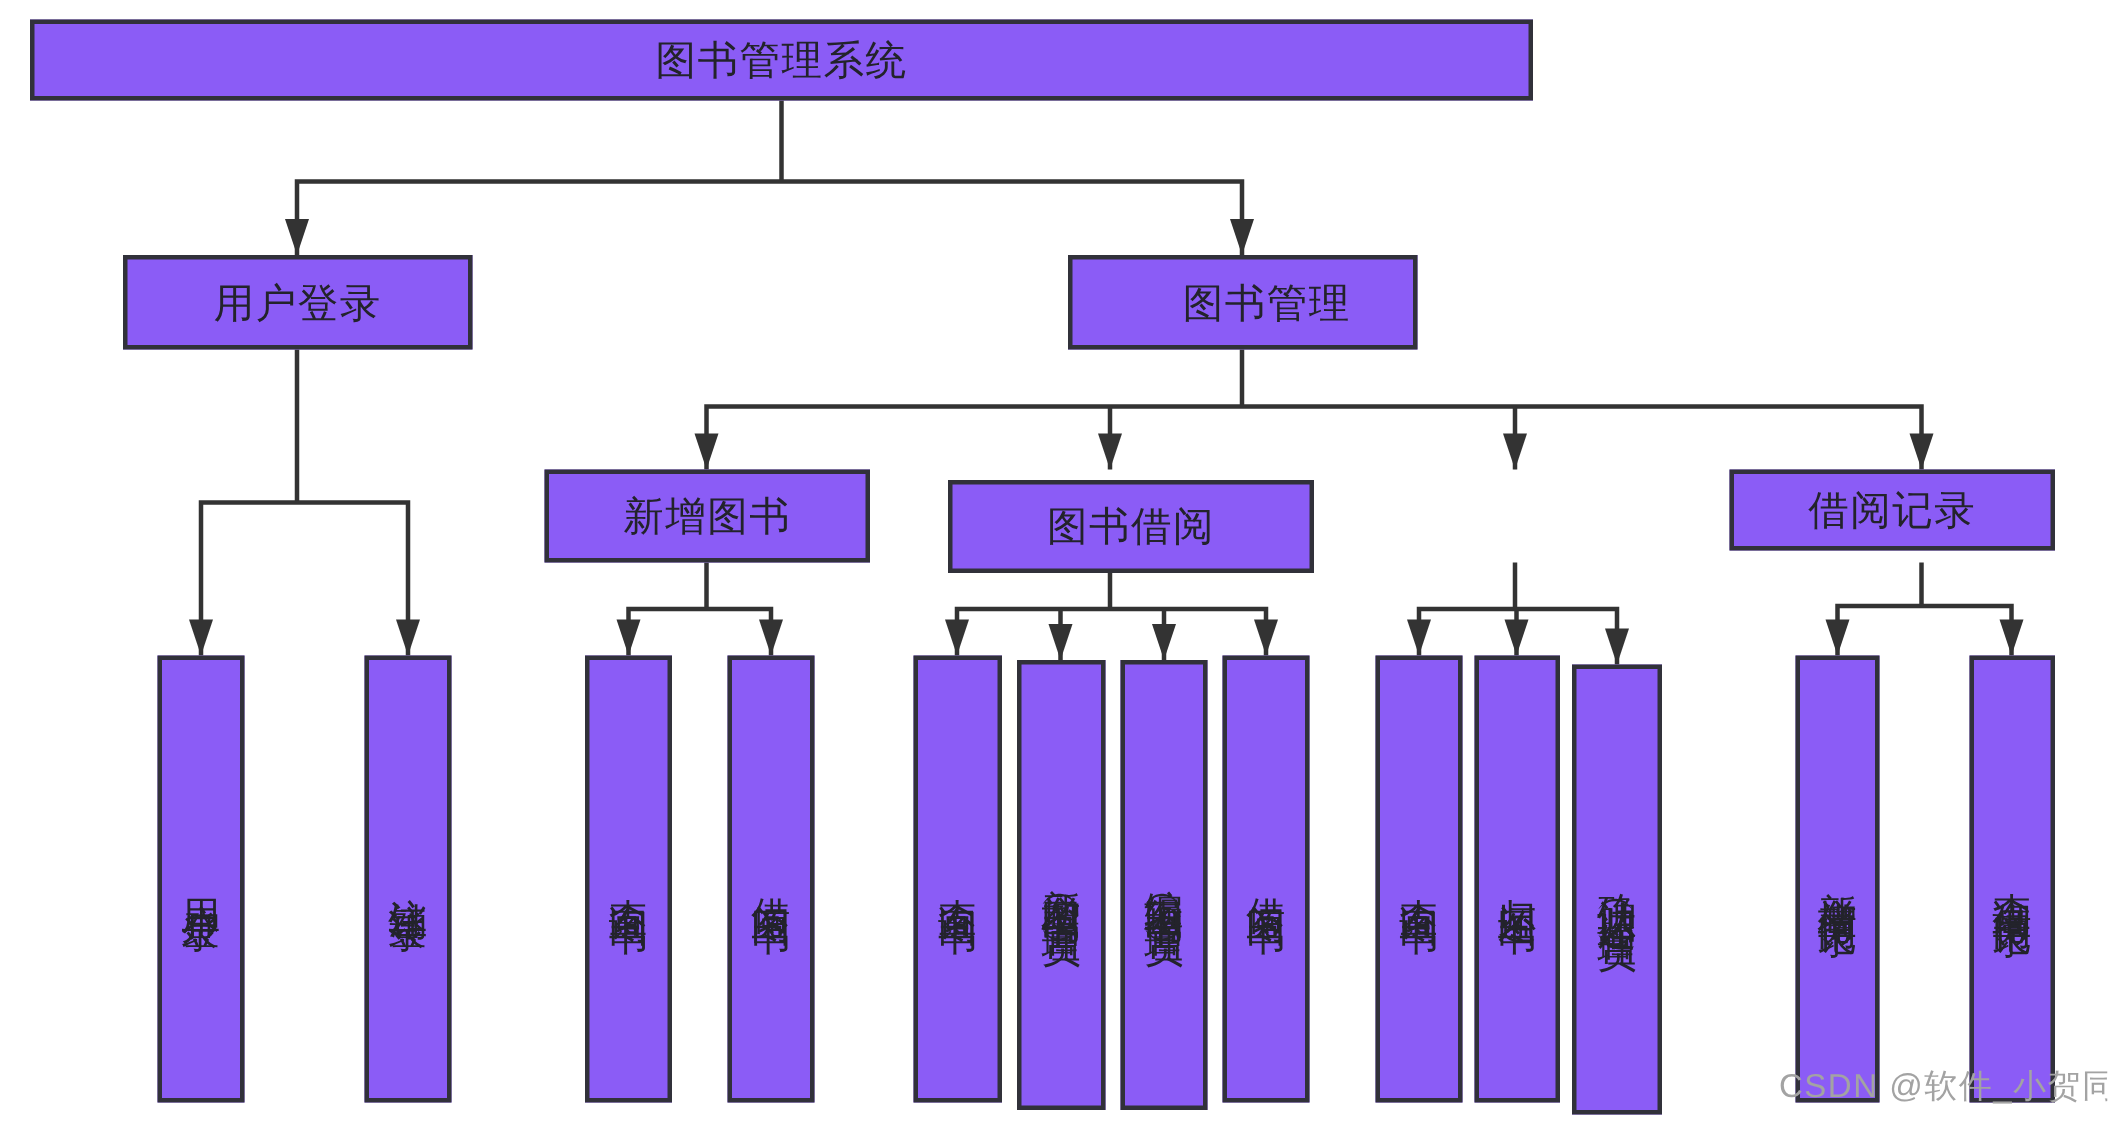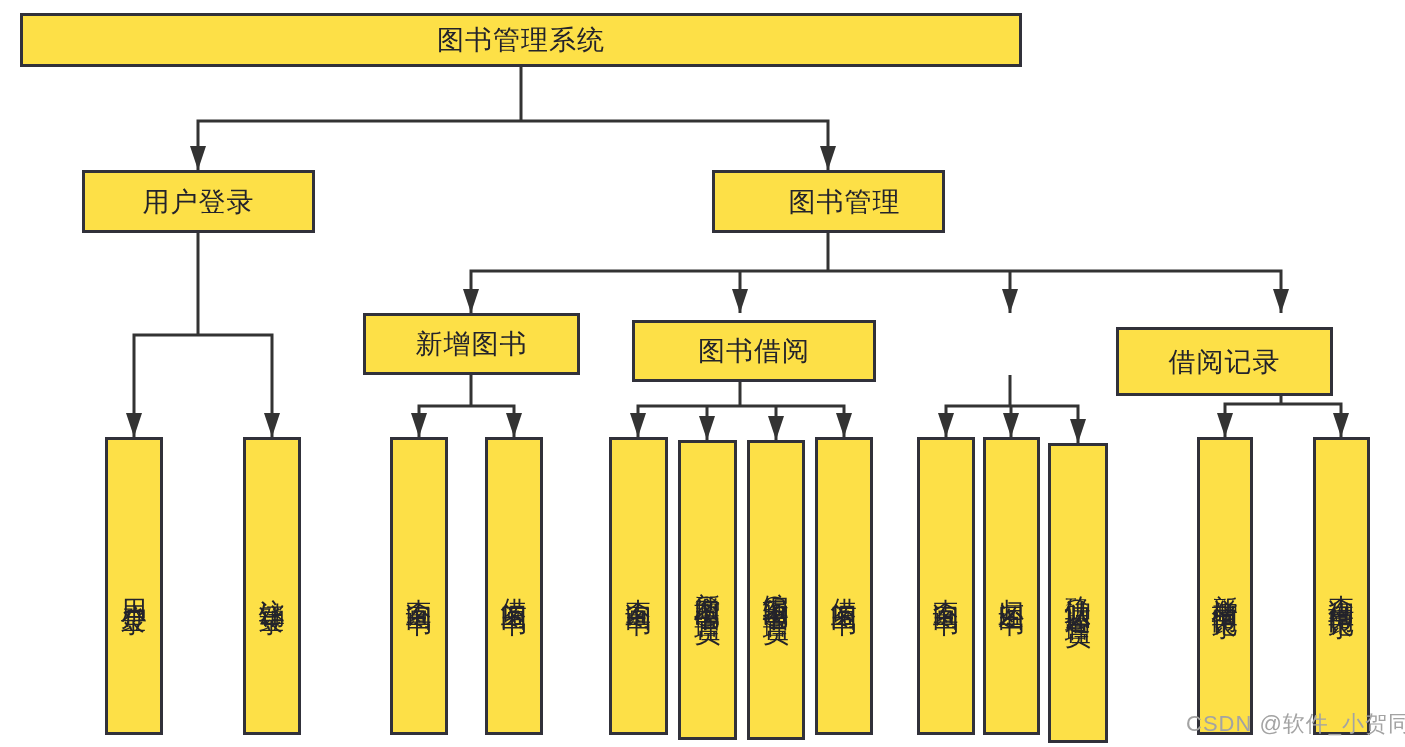--- a/index.html
+++ b/index.html
@@ -1,21 +1,21 @@
 <!DOCTYPE html>
 <html><head>
 <meta charset="utf-8">
 <style>
   html,body{margin:0;padding:0;background:#ffffff;}
   .canvas{
     position:relative;width:1405px;height:747px;background:#ffffff;
     font-family:"Liberation Sans",sans-serif;overflow:hidden;
   }
   .node{
-    position:absolute;box-sizing:border-box;background:#fde047;
+    position:absolute;box-sizing:border-box;background:#8b5cf6;
     border:3px solid #31313a;color:#23232b;
     display:flex;align-items:center;justify-content:center;
   }
   .hbox{font-size:27px;letter-spacing:1px;white-space:nowrap;}
   .vbox .vtext{
     writing-mode:vertical-rl;letter-spacing:4px;font-size:26px;
     line-height:1.1;white-space:nowrap;
   }
   svg.connectors{position:absolute;left:0;top:0;z-index:1;}
   .node{z-index:2;}
@@ -81,21 +81,21 @@
     </g>
   </svg>
 
   <div class="node hbox" style="left:20px;top:13px;width:1002px;height:54px;">图书管理系统</div>
 
   <div class="node hbox" style="left:82px;top:170px;width:233px;height:63px;">用户登录</div>
   <div class="node hbox" style="left:712px;top:170px;width:233px;height:63px;padding-left:32px;">图书管理</div>
 
   <div class="node hbox" style="left:363px;top:313px;width:217px;height:62px;">新增图书</div>
   <div class="node hbox" style="left:632px;top:320px;width:244px;height:62px;">图书借阅</div>
-  <div class="node hbox" style="left:1116px;top:313px;width:217px;height:69px;margin-top:14px;">借阅记录</div>
+  <div class="node hbox" style="left:1153px;top:313px;width:217px;height:54px;">借阅记录</div>
 
   <div class="node vbox" style="left:105px;top:437px;width:58px;height:298px;">
     <span class="vtext">用户登录</span>
   </div>
   <div class="node vbox" style="left:243px;top:437px;width:58px;height:298px;">
     <span class="vtext">注销登录</span>
   </div>
 
   <div class="node vbox" style="left:390px;top:437px;width:58px;height:298px;">
     <span class="vtext">查询图书</span>

